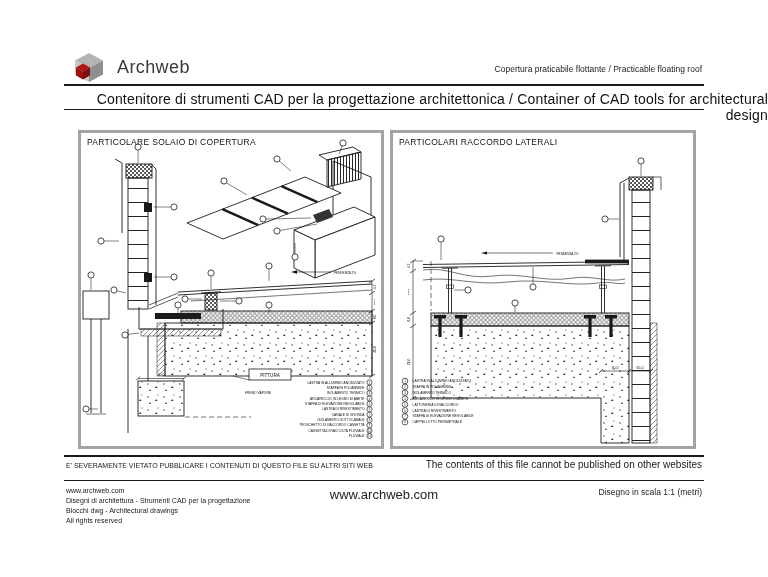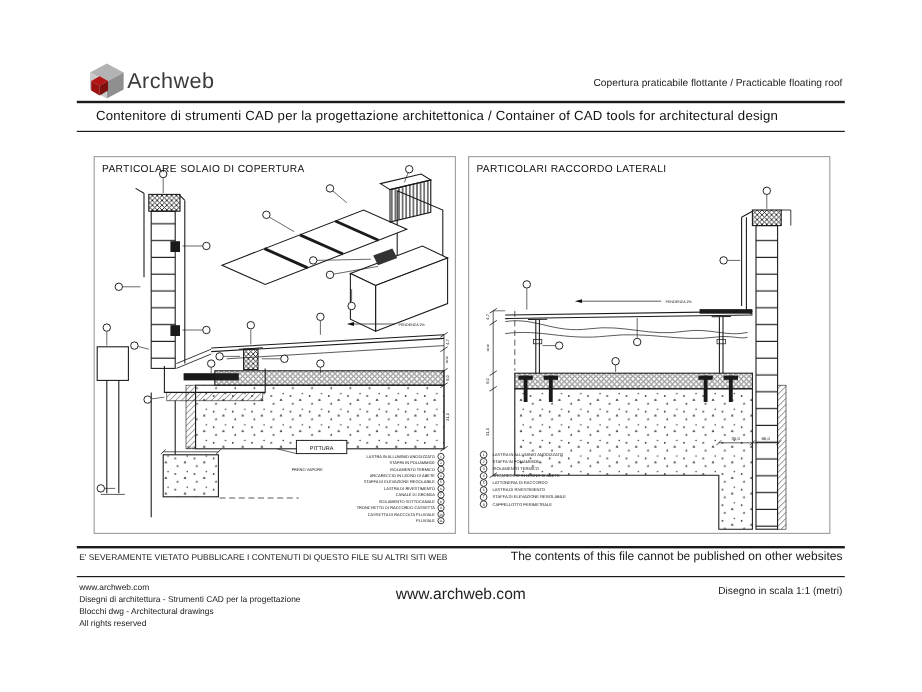--- a/index.html
+++ b/index.html
@@ -1,23 +1,23 @@
 <!DOCTYPE html>
 <html><head>
 <meta charset="utf-8">
 <style>
   html,body{margin:0;padding:0;background:#fff;}
   #page{position:relative;width:768px;height:577px;background:#ffffff;overflow:hidden;
         font-family:"Liberation Sans",sans-serif;color:#1a1a1a;}
   .rule{position:absolute;left:64px;width:640px;background:#1a1a1a;}
-  .brand{position:absolute;left:72px;top:52px;display:flex;align-items:center;justify-content:flex-end;}
+  .brand{position:absolute;left:72px;top:52px;display:flex;align-items:center;gap:11px;justify-content:flex-end;}
   .brand-name{font-size:18px;color:#3a3a3a;letter-spacing:0.4px;}
   .topic{position:absolute;right:66px;top:64px;font-size:8.5px;color:#222;margin-left:12px;}
-  .subtitle{position:absolute;left:80px;top:91px;font-size:11px;letter-spacing:0.18px;color:#111;}
-  .panel{position:absolute;top:130px;width:300px;height:313px;border:1px solid #a3a3a3;background:#fff;}
+  .subtitle{position:absolute;left:54px;top:91px;font-size:14px;letter-spacing:0.18px;color:#111;text-align:right;}
+  .panel{position:absolute;top:130px;width:300px;height:313px;border:3px solid #a3a3a3;background:#fff;}
   .panel-title{position:absolute;left:6px;top:4px;font-size:8.5px;letter-spacing:0.3px;color:#111;z-index:2;}
   svg.drawing{position:absolute;left:0;top:0;width:298px;height:311px;}
   svg text{font-family:"Liberation Sans",sans-serif;fill:#111;stroke:none;}
   .notice-it{position:absolute;left:66px;top:462px;font-size:7px;}
   .notice-en{position:absolute;right:66px;top:459px;font-size:10px;}
   .f-left{position:absolute;left:66px;top:486px;font-size:7px;line-height:1.45;}
   .f-center{position:absolute;left:0;right:0;top:487px;text-align:center;font-size:13px;color:#222;}
   .f-right{position:absolute;right:66px;top:487px;font-size:8.5px;margin-left:16px;}
 </style>
 </head>

